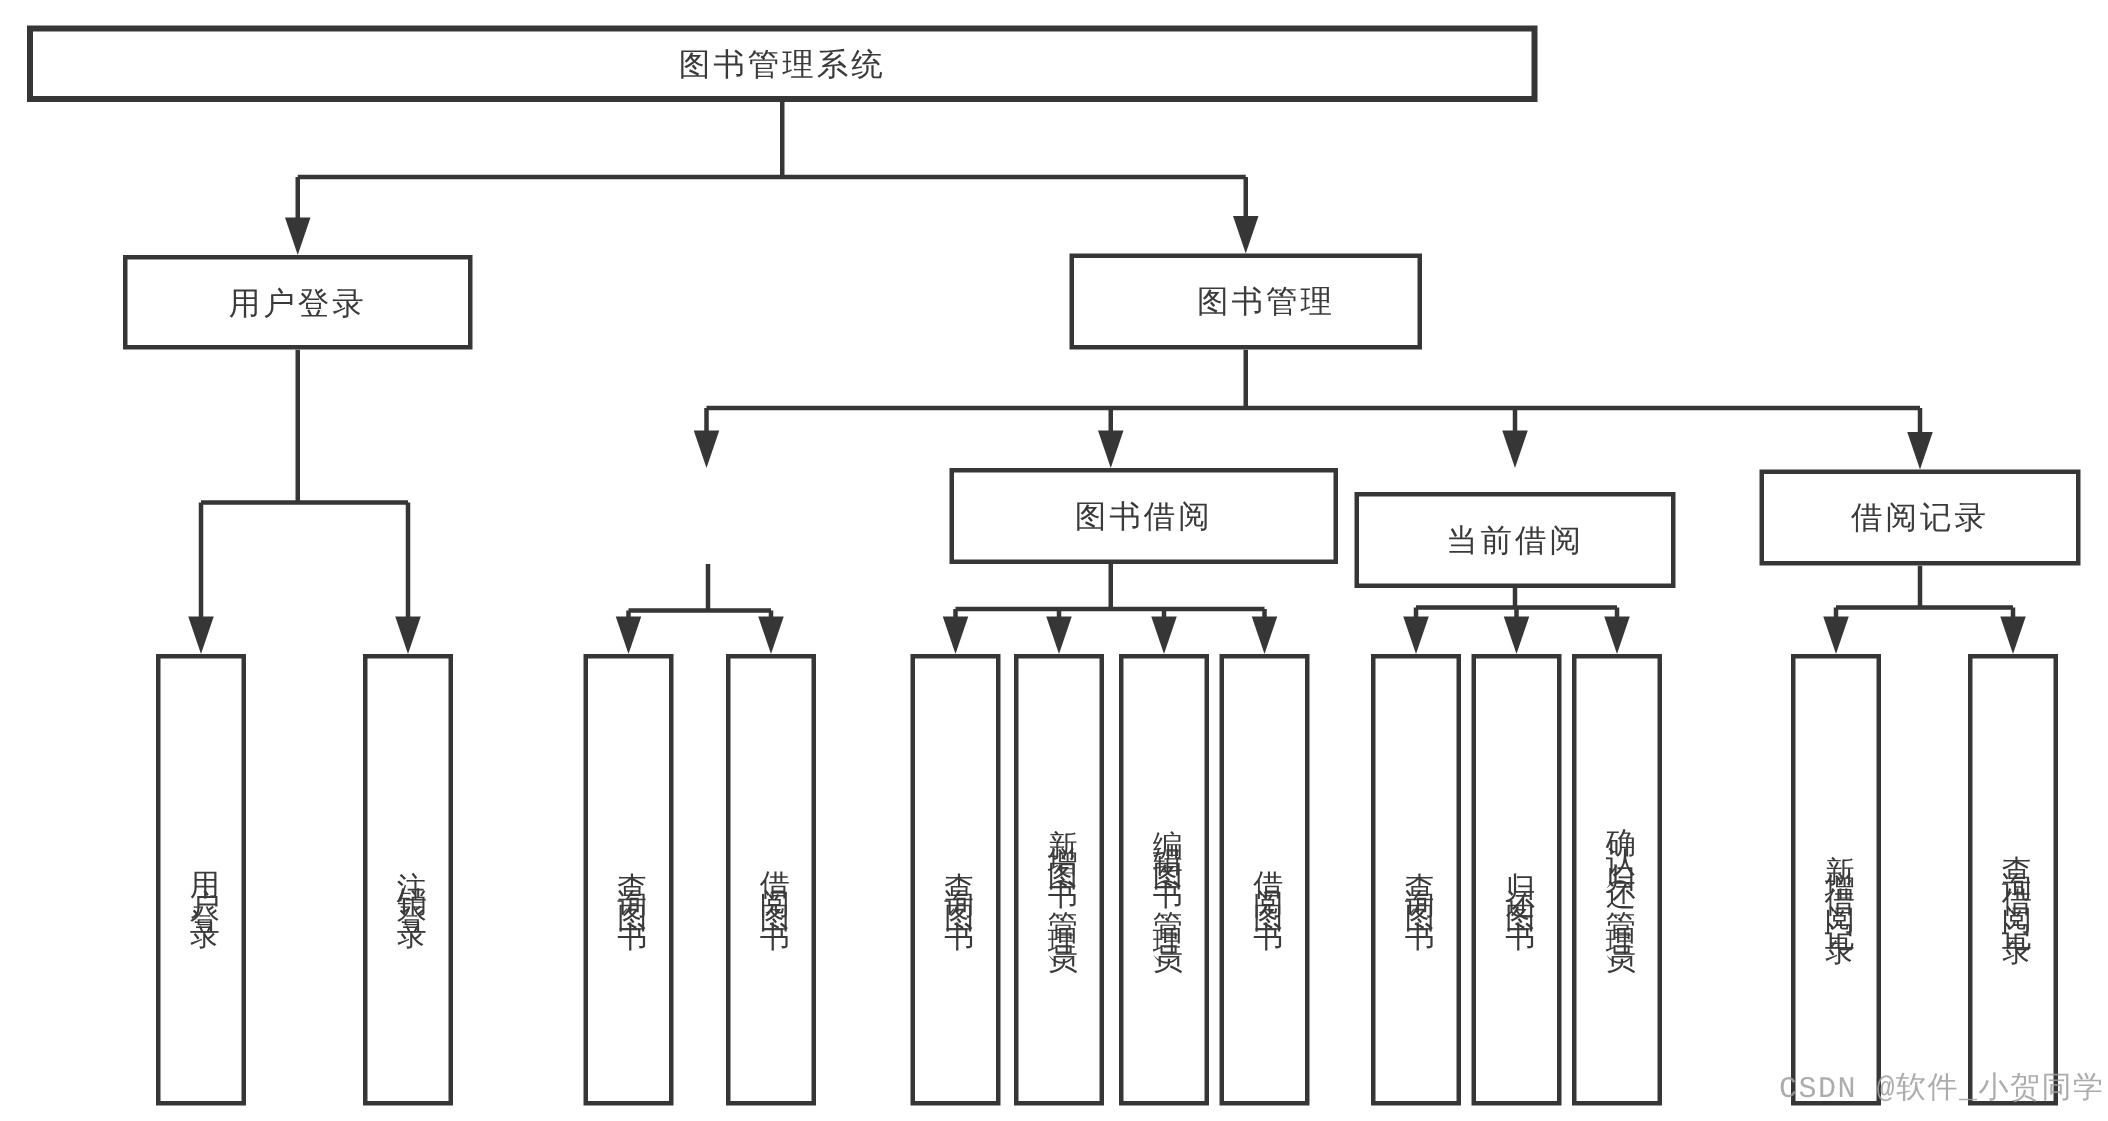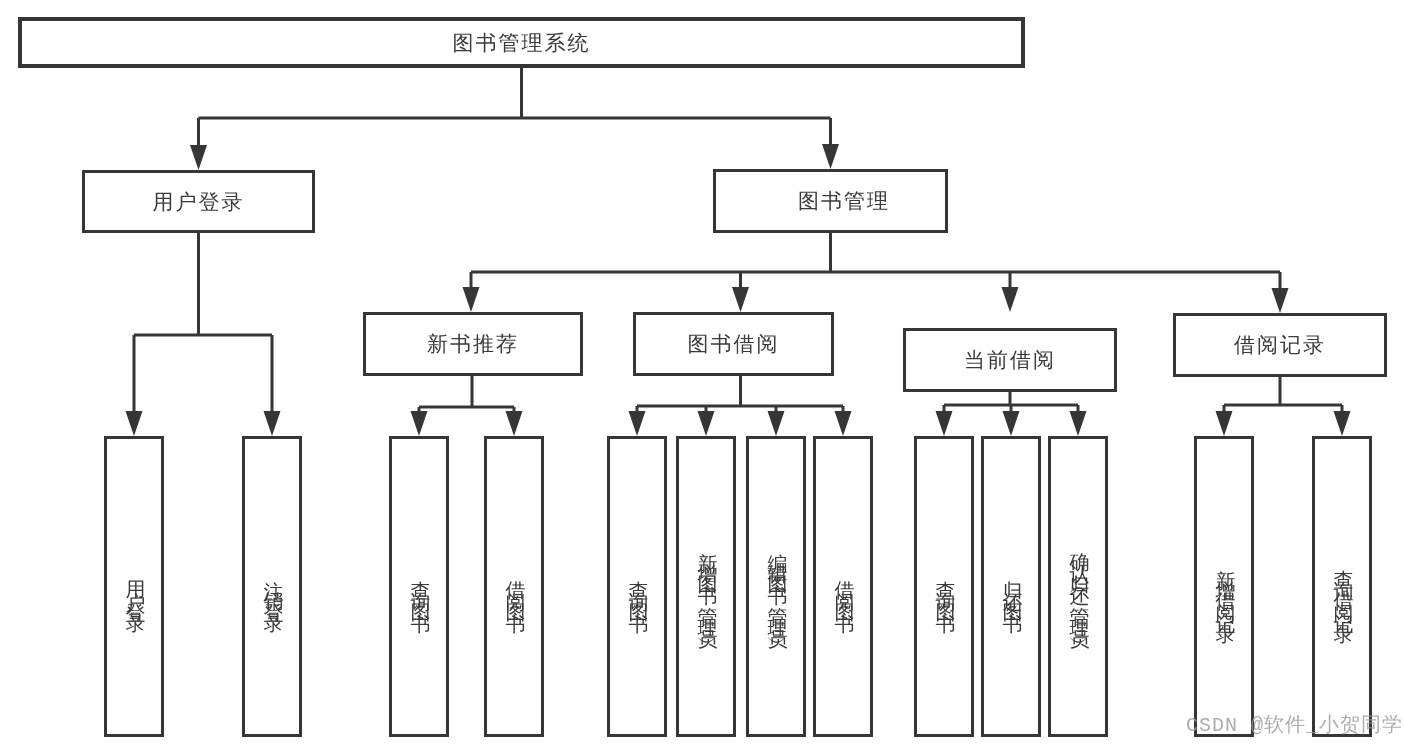--- a/index.html
+++ b/index.html
@@ -104,22 +104,21 @@
       <polygon points="1215.5,411 1232.5,411 1224,436"></polygon>
       <polygon points="1333.5,411 1350.5,411 1342,436"></polygon>
     </g>
   </svg>
 
   <div class="node root" style="left:18px;top:17px;width:1007px;height:51px;">图书管理系统</div>
 
   <div class="node" style="left:82px;top:170px;width:233px;height:63px;">用户登录</div>
   <div class="node" style="left:713px;top:169px;width:235px;height:64px;padding-left:27px;">图书管理</div>
 
-  <div class="node" style="left:363px;top:312px;width:220px;height:64px;">新书推荐</div>
-  <div class="node" style="left:633px;top:312px;width:201px;height:64px;">图书借阅</div>
+  <div class="node" style="left:633px;top:312px;width:259px;height:64px;">图书借阅</div>
   <div class="node" style="left:903px;top:328px;width:214px;height:64px;">当前借阅</div>
   <div class="node" style="left:1173px;top:313px;width:214px;height:64px;">借阅记录</div>
 
   <div class="leaf" style="left:104px;">
     <span class="vtext">用户登录</span>
   </div>
   <div class="leaf" style="left:242px;">
     <span class="vtext">注销登录</span>
   </div>
 

